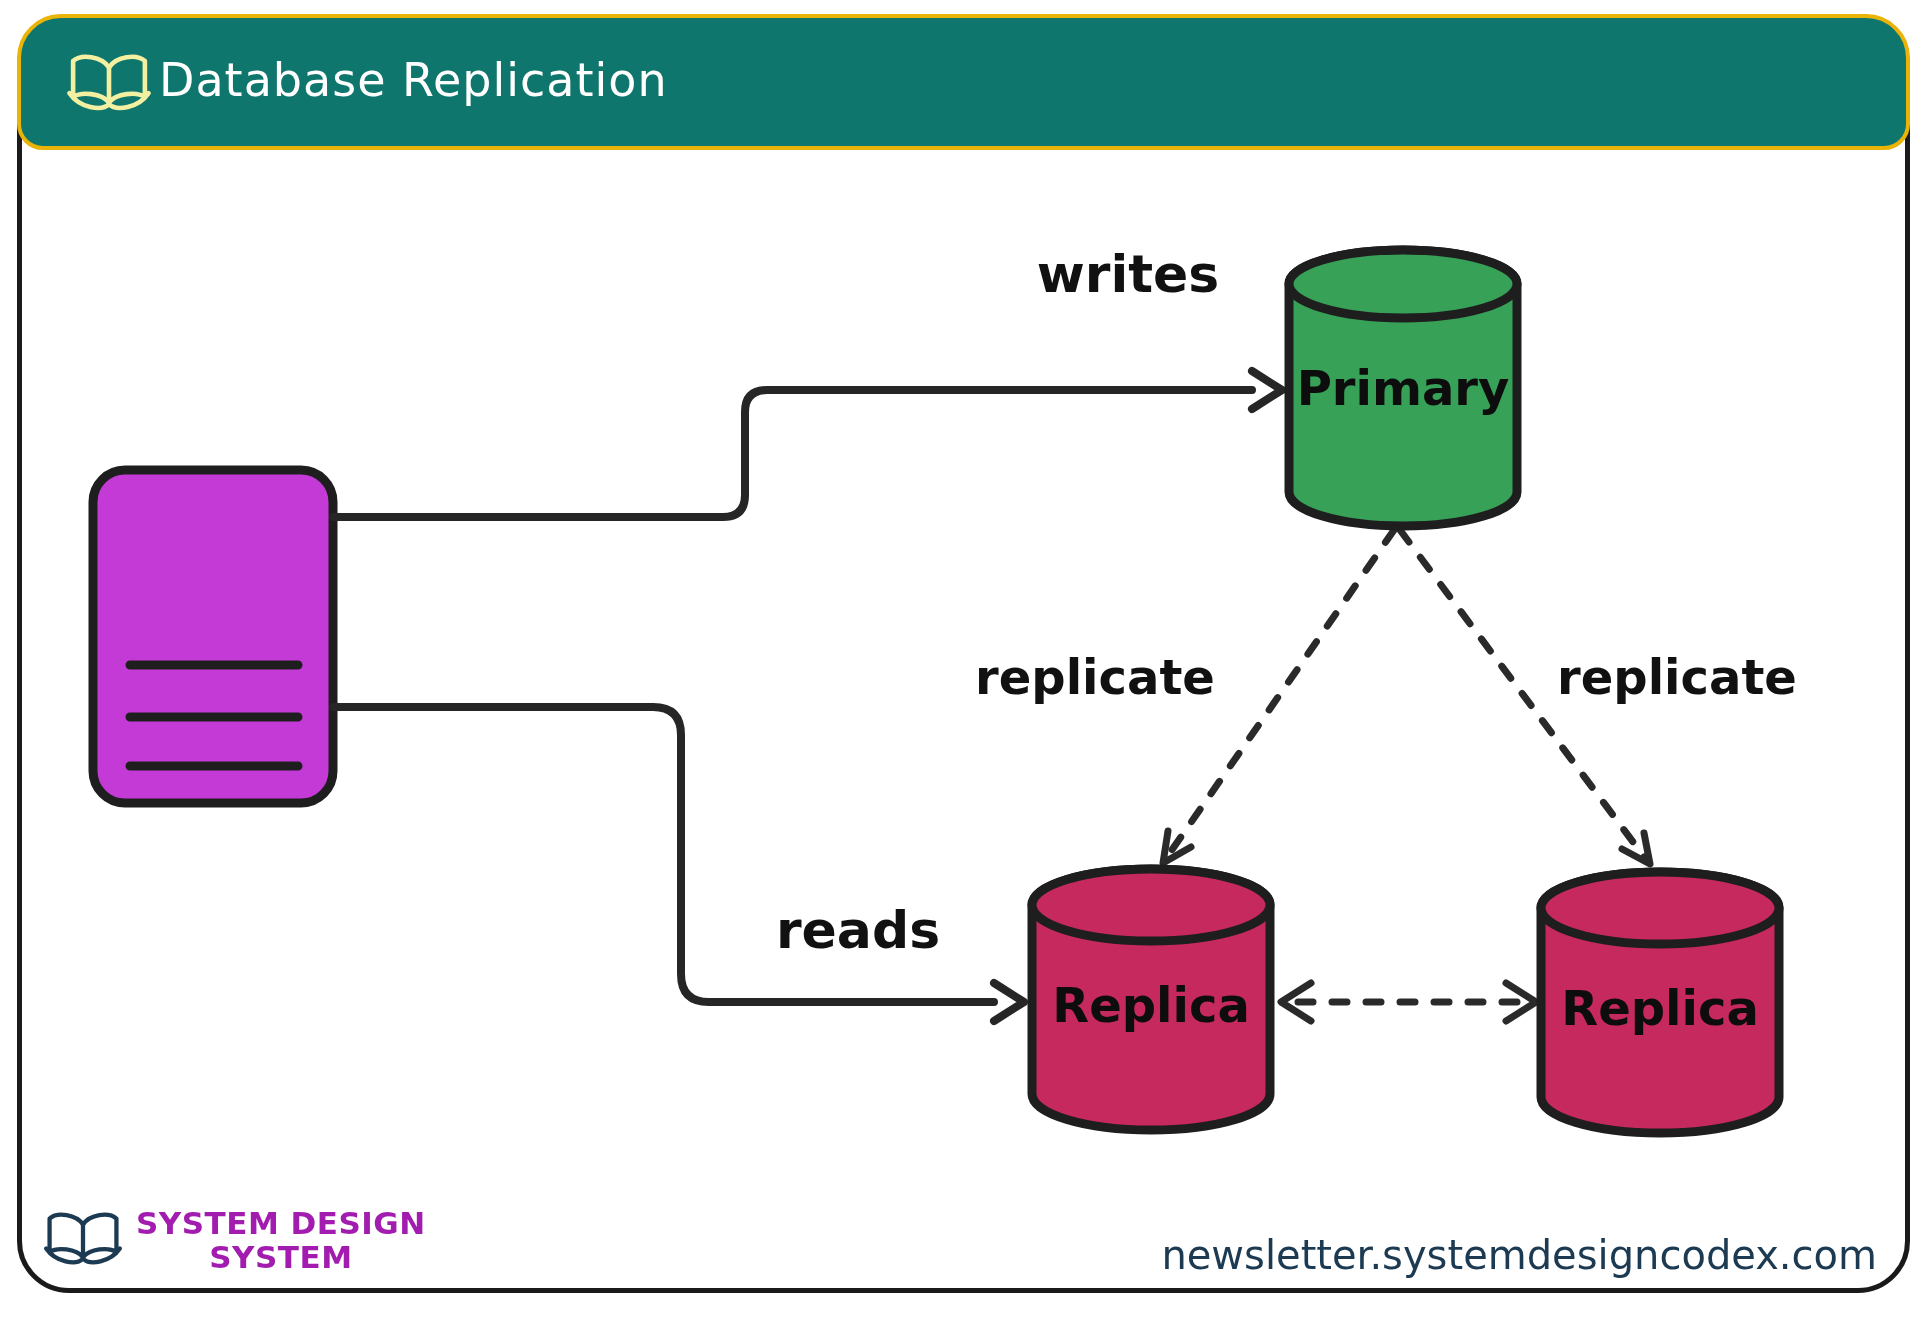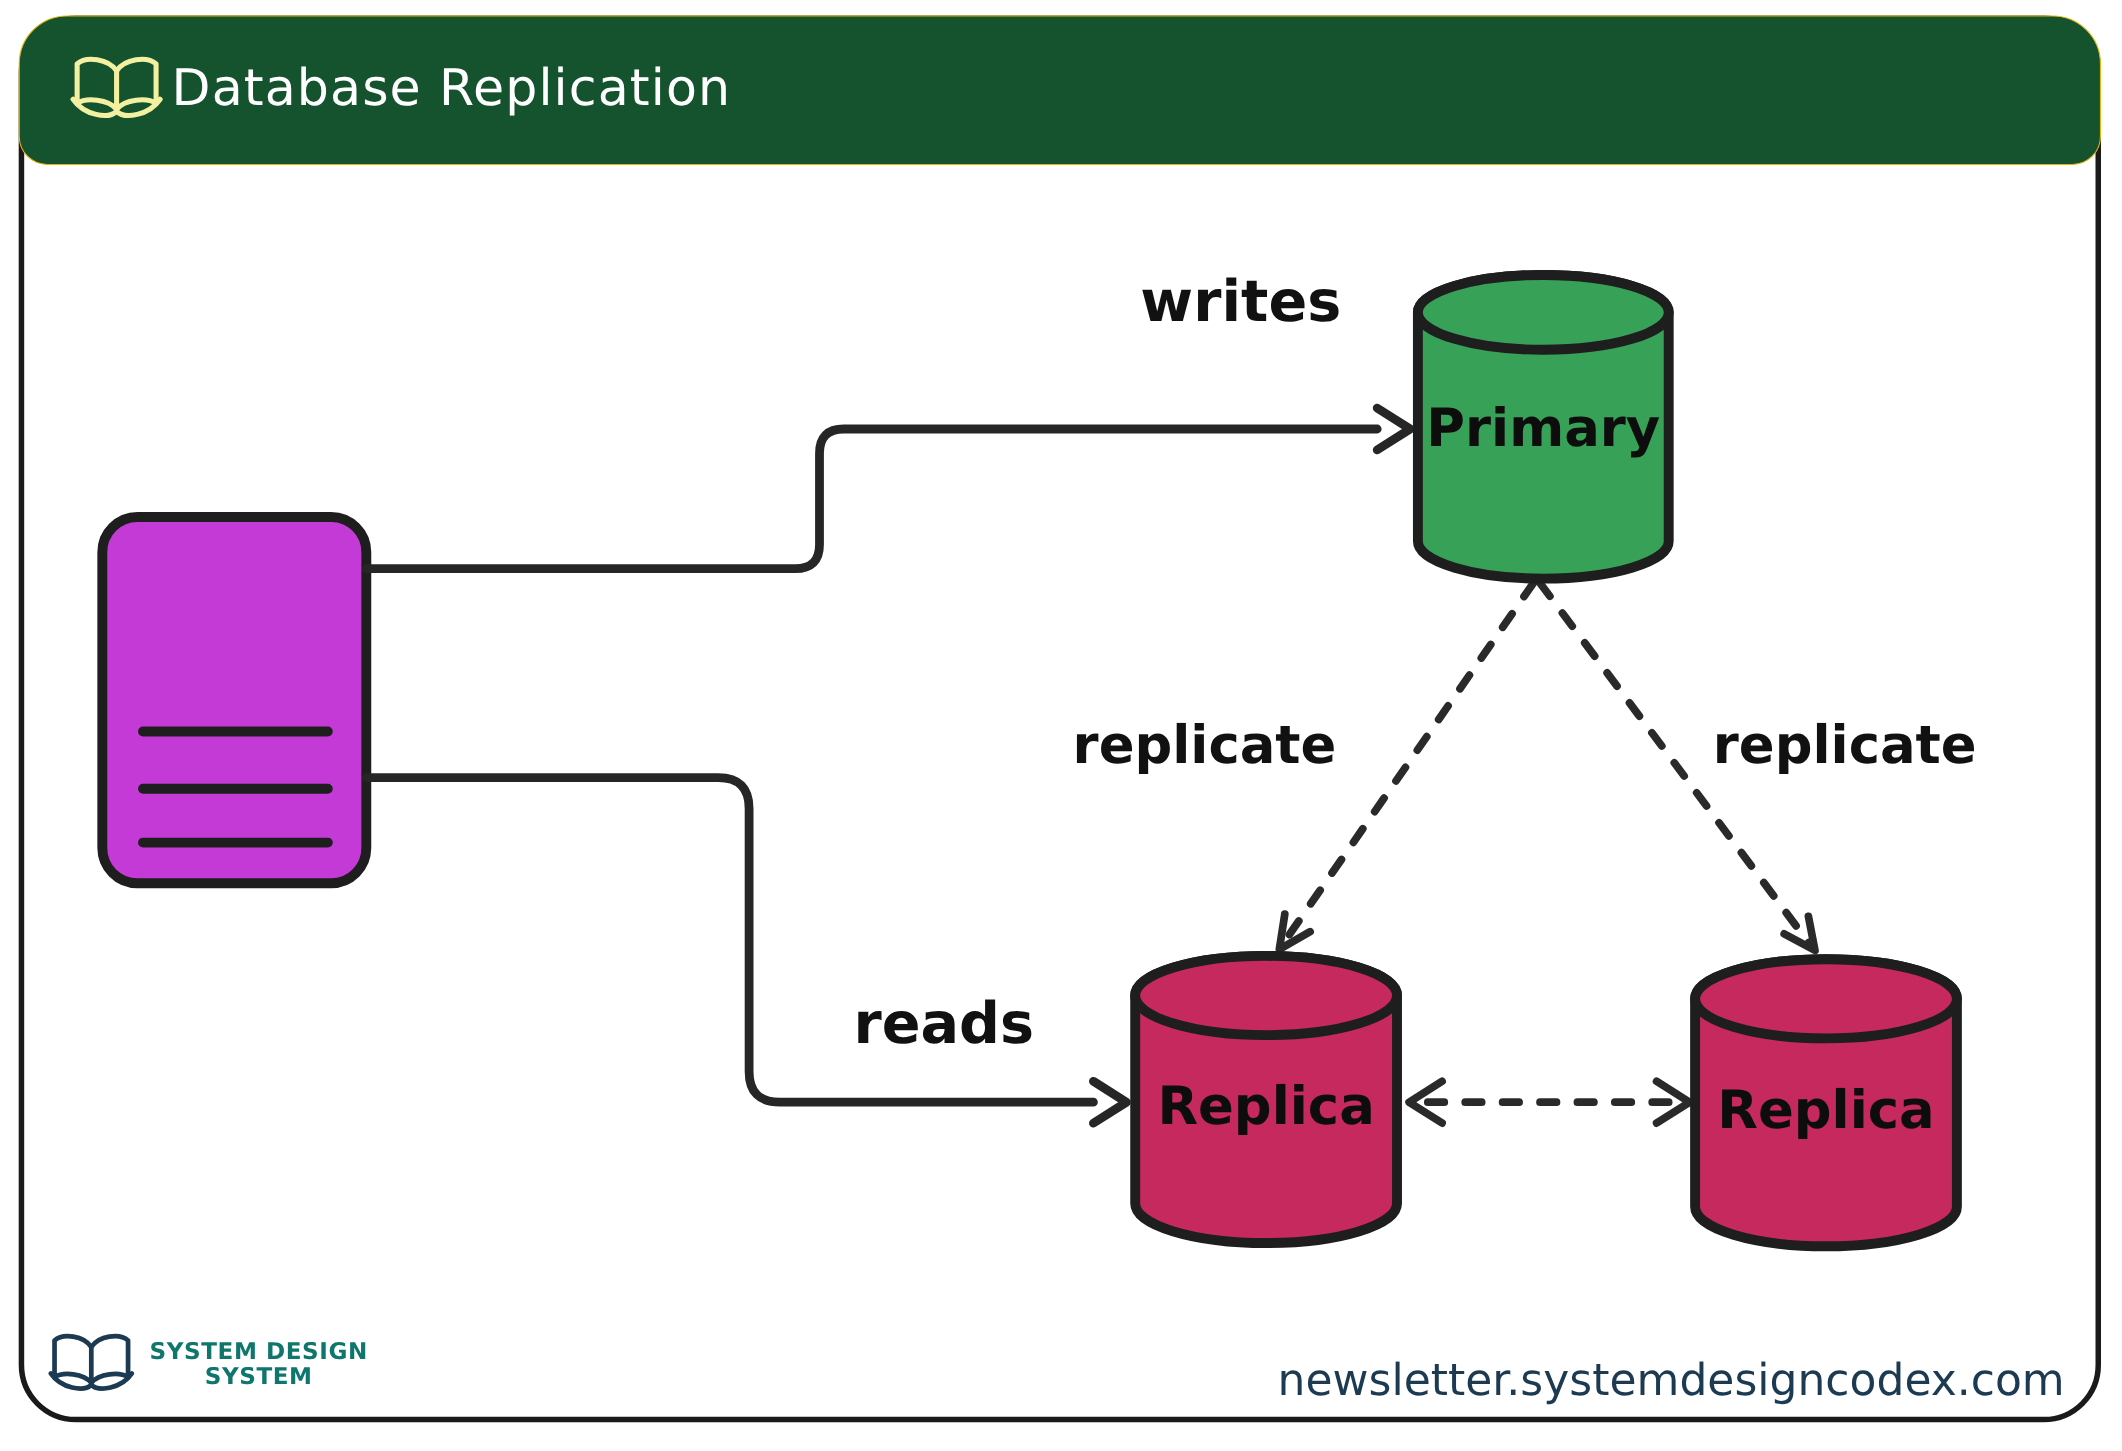--- a/index.html
+++ b/index.html
@@ -1,32 +1,32 @@
 <!DOCTYPE html>
 <html><head>
 <meta charset="utf-8">
 <style>
   html,body{margin:0;padding:0;background:#ffffff;}
   .canvas{position:relative;width:1929px;height:1319px;background:#ffffff;overflow:hidden;
           font-family:"DejaVu Sans",sans-serif;}
   .frame{position:absolute;left:17px;top:14px;width:1893px;height:1279px;
          border:5px solid #1a1a1a;border-radius:52px;background:#ffffff;box-sizing:border-box;}
   .titlebar{position:absolute;left:17px;top:14px;width:1893px;height:136px;
-            background:#14532d;border:1px solid #eab308;border-radius:44px 44px 26px 26px;
+            background:#0f766e;border:4px solid #eab308;border-radius:44px 44px 26px 26px;
             box-sizing:border-box;display:flex;align-items:center;}
   .header-book{position:absolute;left:42px;top:26px;color:#F3F0A2;}
   .title{position:absolute;left:138px;top:50%;transform:translateY(-54%);
          color:#ffffff;font-size:46px;letter-spacing:1px;white-space:nowrap;}
   .diagram{position:absolute;left:0;top:0;width:1929px;height:1319px;}
   .edge-label{font-size:52px;font-weight:bold;fill:#111111;}
   .edge-label-sm{font-size:48px;font-weight:bold;fill:#111111;}
   .node-label{font-size:48px;font-weight:bold;fill:#0d0d0d;}
   .footer-logo{position:absolute;left:40px;top:1204px;display:flex;align-items:center;gap:10px;}
   .footer-book{color:#1C3A52;}
-  .logo-text{color:#0f766e;font-weight:bold;font-size:21px;letter-spacing:0.5px;line-height:1.1;
+  .logo-text{color:#a21caf;font-weight:bold;font-size:31px;letter-spacing:0.5px;line-height:1.1;
              text-align:center;white-space:nowrap;}
   .footer-url{position:absolute;right:52px;top:1232px;color:#1C3A52;font-size:40px;
               white-space:nowrap;}
 </style>
 </head>
 <body>
 
 <div class="canvas">
 
   <svg width="0" height="0" style="position:absolute" aria-hidden="true">

